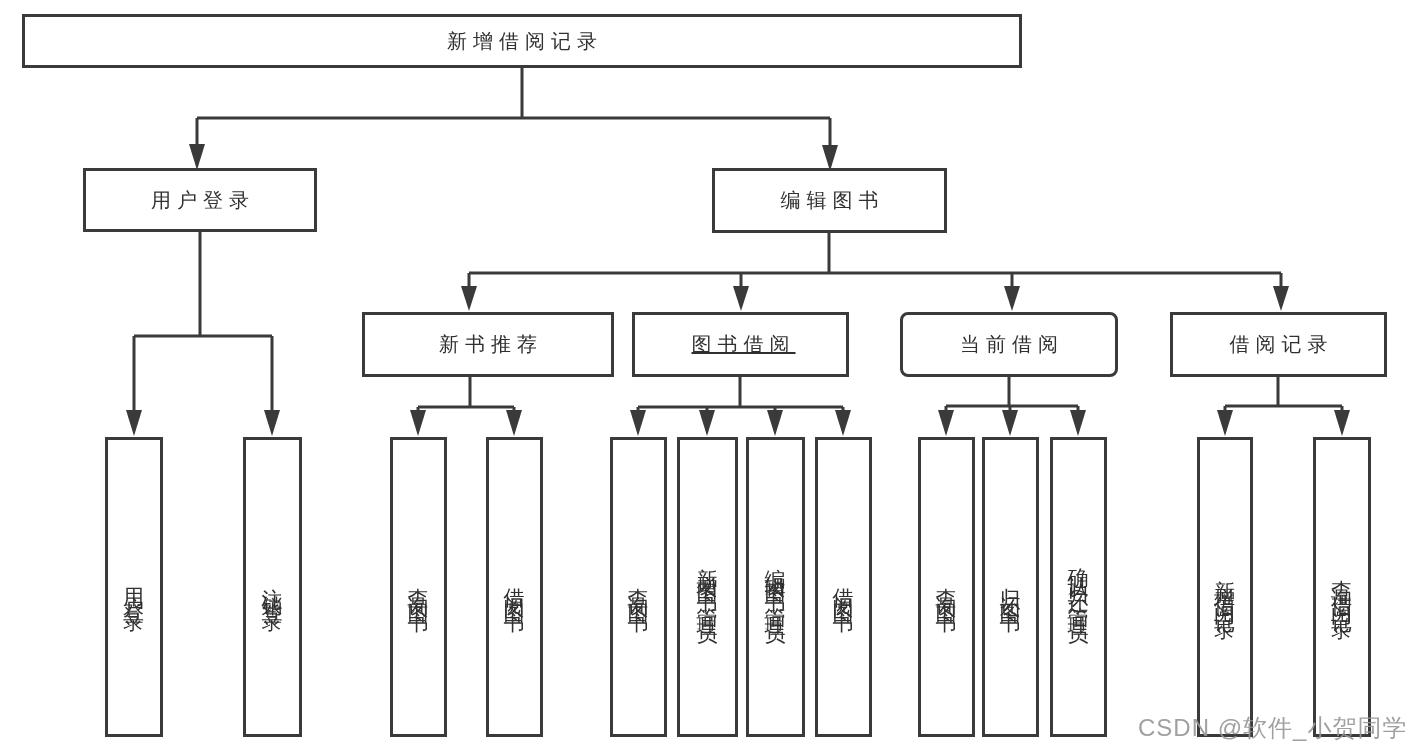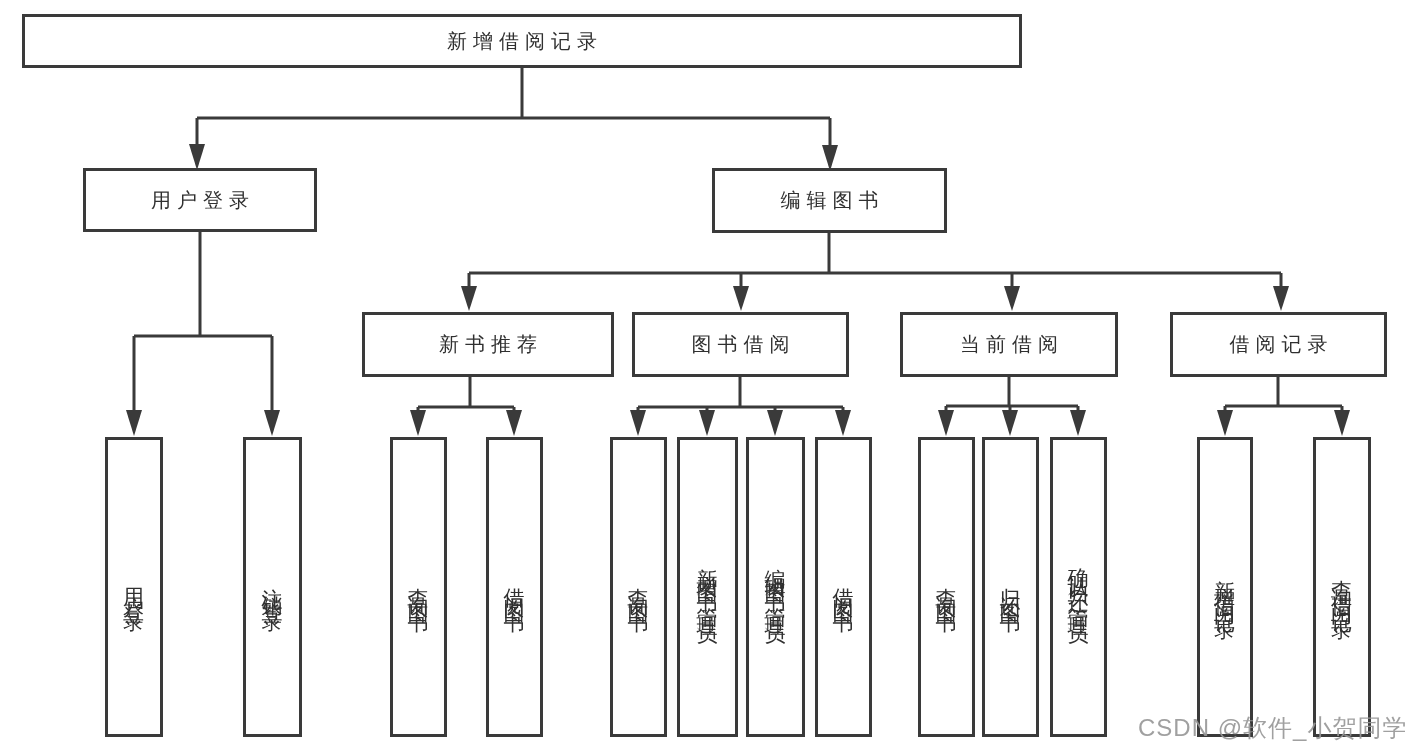--- a/index.html
+++ b/index.html
@@ -128,22 +128,22 @@
       <polygon points="1334,410 1350,410 1342,436"></polygon>
     </g>
   </svg>
 
   <div class="node" style="left:22px; top:14px; width:1000px; height:54px;">新增借阅记录</div>
 
   <div class="node" style="left:83px; top:168px; width:234px; height:64px;">用户登录</div>
   <div class="node" style="left:712px; top:168px; width:235px; height:65px;">编辑图书</div>
 
   <div class="node" style="left:362px; top:312px; width:252px; height:65px;">新书推荐</div>
-  <div class="node" style="left:632px; top:312px; width:217px; height:65px;">图书借阅</div>
-  <div class="node" style="left:900px; top:312px; width:218px; height:65px;">当前借阅</div>
+  <div class="node" style="left:632px; top:312px; width:217px; height:65px;text-decoration:underline;">图书借阅</div>
+  <div class="node" style="left:900px; top:312px; width:218px; height:65px;border-radius:8px;">当前借阅</div>
   <div class="node" style="left:1170px; top:312px; width:217px; height:65px;">借阅记录</div>
 
   <div class="vnode" style="left:105px; width:58px;">
     <span class="vtext">用户登录</span>
   </div>
   <div class="vnode" style="left:243px; width:59px;">
     <span class="vtext">注销登录</span>
   </div>
 
   <div class="vnode" style="left:390px; width:57px;">

